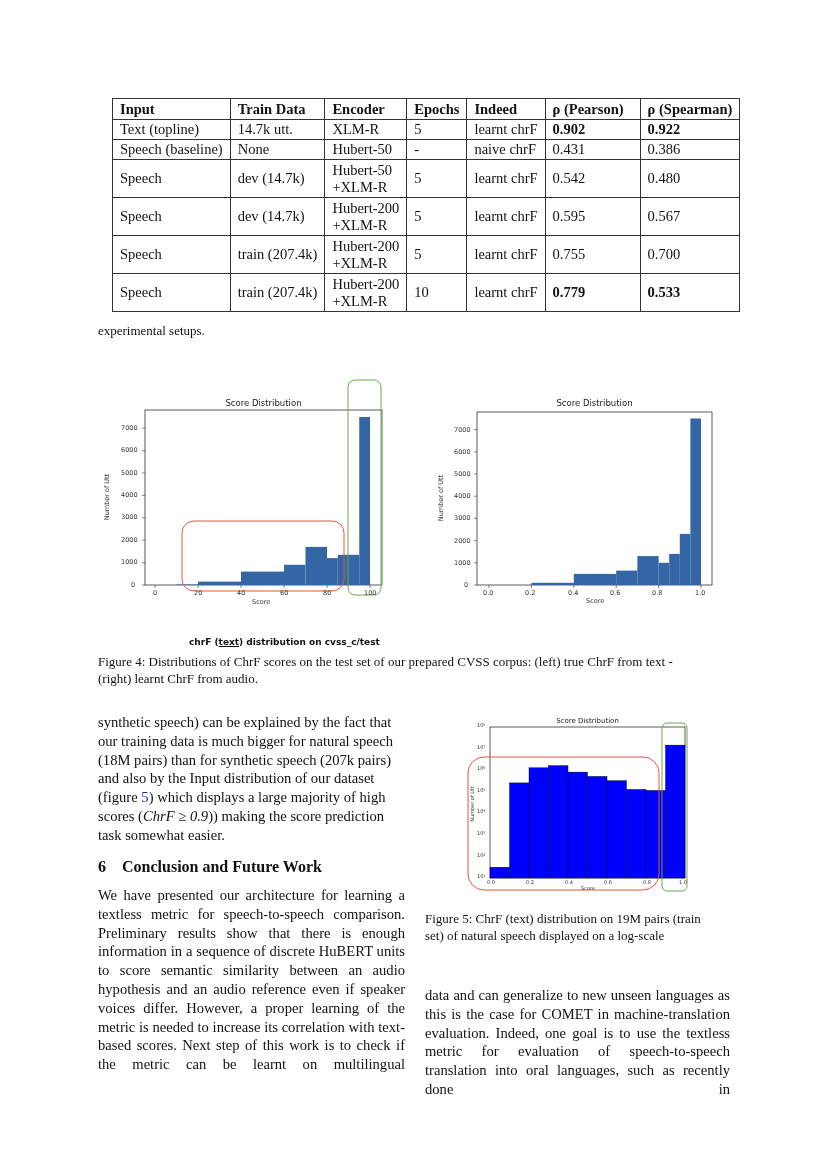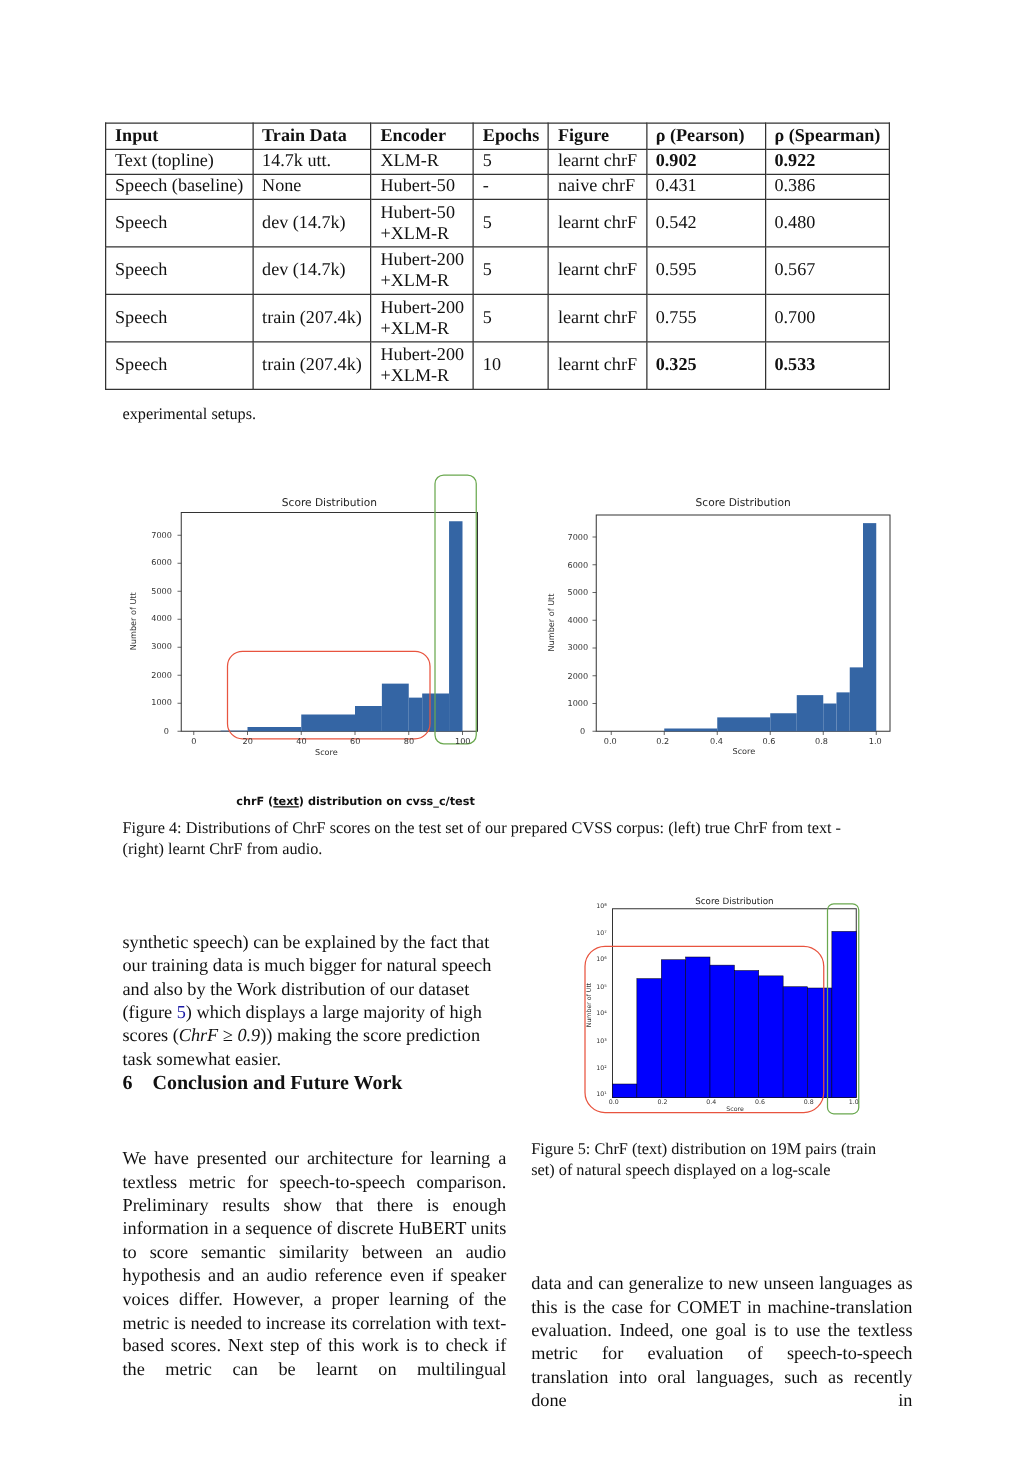--- a/index.html
+++ b/index.html
@@ -1,53 +1,53 @@
 <!DOCTYPE html>
 <html><head>
 <meta charset="utf-8">
 <style>
   html, body { margin:0; padding:0; background:#ffffff; }
   body { width:827px; height:1169px; position:relative; overflow:hidden;
          font-family:"Liberation Serif", "DejaVu Serif", serif; color:#111; }
   .abs { position:absolute; }
 
   
-  table.results { position:absolute; left:84px; top:98px; border-collapse:collapse;
+  table.results { position:absolute; left:112px; top:98px; border-collapse:collapse;
                   font-size:14.5px; line-height:17px;border-radius:22px; }
   table.results th, table.results td { border:1px solid #333; padding:1px 7px; text-align:left; vertical-align:middle; }
   table.results th { font-weight:bold; height:18px; }
   table.results td { height:17px; }
   table.results tr.tall td { height:35px; }
   .bold { font-weight:bold; }
 
   .caption { font-size:13px; line-height:17px; position:absolute; }
 
   
   .chart-title { font-family:"DejaVu Sans", sans-serif; font-size:8.5px; color:#222; position:absolute; text-align:center; }
   .tick { font-family:"DejaVu Sans", sans-serif; font-size:6.5px; color:#333; position:absolute; }
   .axis-label { font-family:"DejaVu Sans", sans-serif; font-size:6.5px; color:#333; position:absolute; }
   .chart-sub { font-family:"DejaVu Sans", sans-serif; font-size:9px; font-weight:bold; position:absolute; color:#111;margin-top:22px; }
   .chart-sub u { text-decoration:underline; }
 
-  .body-text { position:absolute; font-size:14.6px; line-height:18.8px; text-align:justify; width:307px;margin-top:32px; }
+  .body-text { position:absolute; font-size:14.6px; line-height:18.8px; text-align:justify; width:307px; }
   .body-text p { margin:0; }
   .section-heading { position:absolute; font-size:16px; font-weight:bold; }
   .link { color:#1a1aa6; }
 </style>
 </head>
 <body>
 
 <table class="results">
   <thead>
     <tr>
       <th>Input</th>
       <th>Train Data</th>
       <th>Encoder</th>
       <th>Epochs</th>
-      <th>Figure</th>
+      <th>Indeed</th>
       <th style="width:80px;">ρ (Pearson)</th>
       <th>ρ (Spearman)</th>
     </tr>
   </thead>
   <tbody>
     <tr>
       <td>Text (topline)</td>
       <td>14.7k utt.</td>
       <td>XLM-R</td>
       <td>5</td>
@@ -90,21 +90,21 @@
       <td>learnt chrF</td>
       <td>0.755</td>
       <td>0.700</td>
     </tr>
     <tr class="tall">
       <td>Speech</td>
       <td>train (207.4k)</td>
       <td><span>Hubert-200</span><br><span>+XLM-R</span></td>
       <td>10</td>
       <td>learnt chrF</td>
-      <td class="bold">0.325</td>
+      <td class="bold">0.779</td>
       <td class="bold">0.533</td>
     </tr>
   </tbody>
 </table>
 
 <div class="caption" style="left:98px; top:322px; width:640px;">
   <div>experimental setups.</div>
 </div>
 
 <div class="abs" style="left:100px; top:375px; width:290px; height:260px;">
@@ -213,21 +213,22 @@
 </div>
 
 <div class="caption" style="left:98px; top:653px; width:640px;">
   <div>Figure 4: Distributions of ChrF scores on the test set of our prepared CVSS corpus: (left) true ChrF from text -</div>
   <div>(right) learnt ChrF from audio.</div>
 </div>
 
 <div class="body-text" style="left:98px; top:713px;">
   <p>synthetic speech) can be explained by the fact that</p>
   <p>our training data is much bigger for natural speech</p>
-  <p>and also by the Work distribution of our dataset</p>
+  <p>(18M pairs) than for synthetic speech (207k pairs)</p>
+  <p>and also by the Input distribution of our dataset</p>
   <p><span>(figure </span><span class="link">5</span><span>) which displays a large majority of high</span></p>
   <p><span>scores (</span><i>ChrF ≥ 0.9</i><span>)) making the score prediction</span></p>
   <p style="text-align:left;">task somewhat easier.</p>
 </div>
 
 <div class="section-heading" style="left:98px; top:858px;">
   <span>6</span><span style="display:inline-block; width:16px;"></span><span>Conclusion and Future Work</span>
 </div>
 
 <div class="body-text" style="left:98px; top:886px; text-align-last:justify;">

